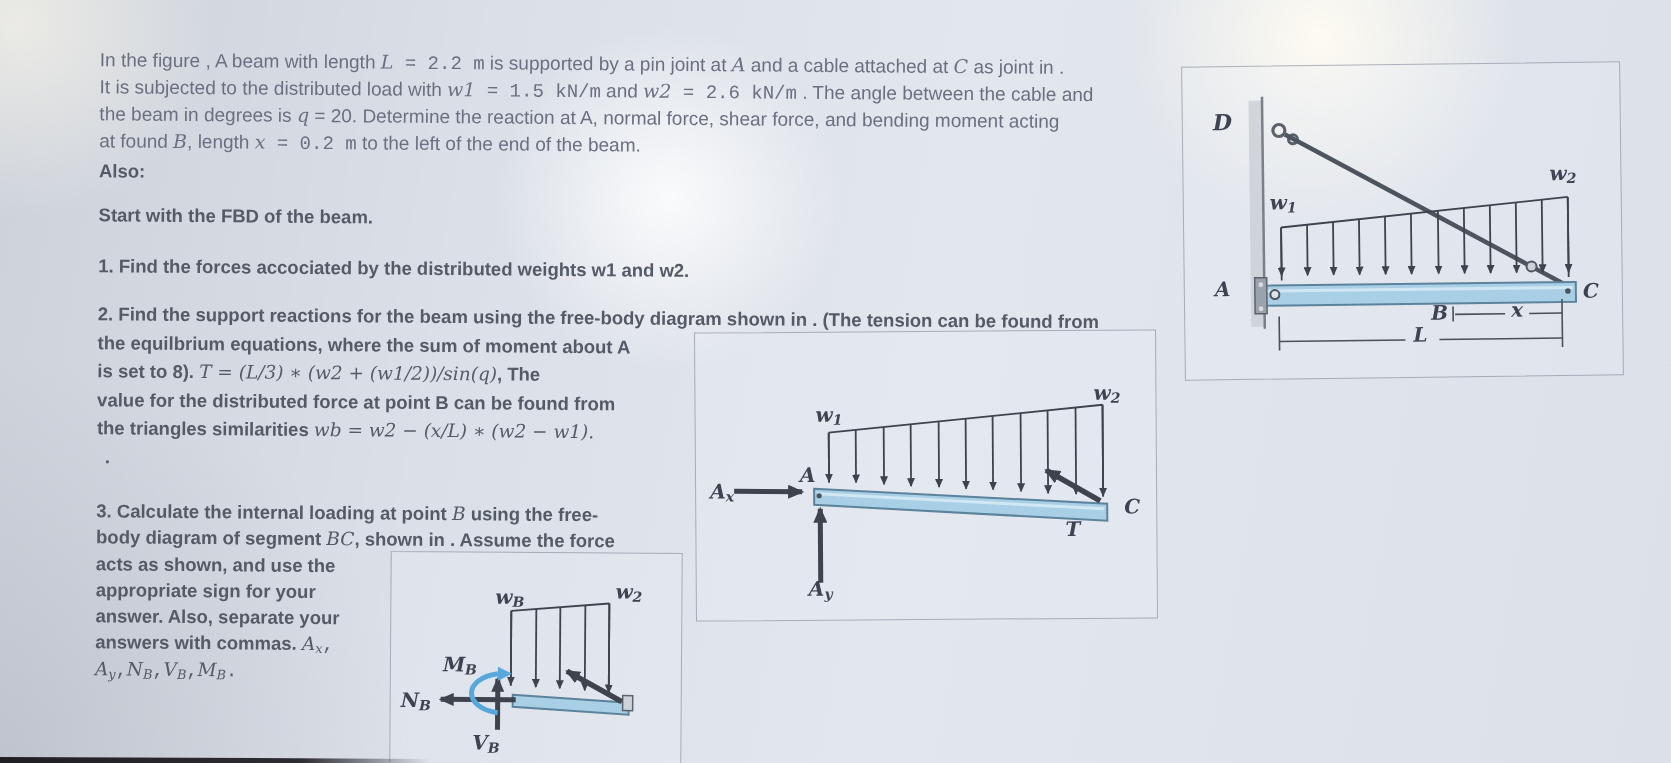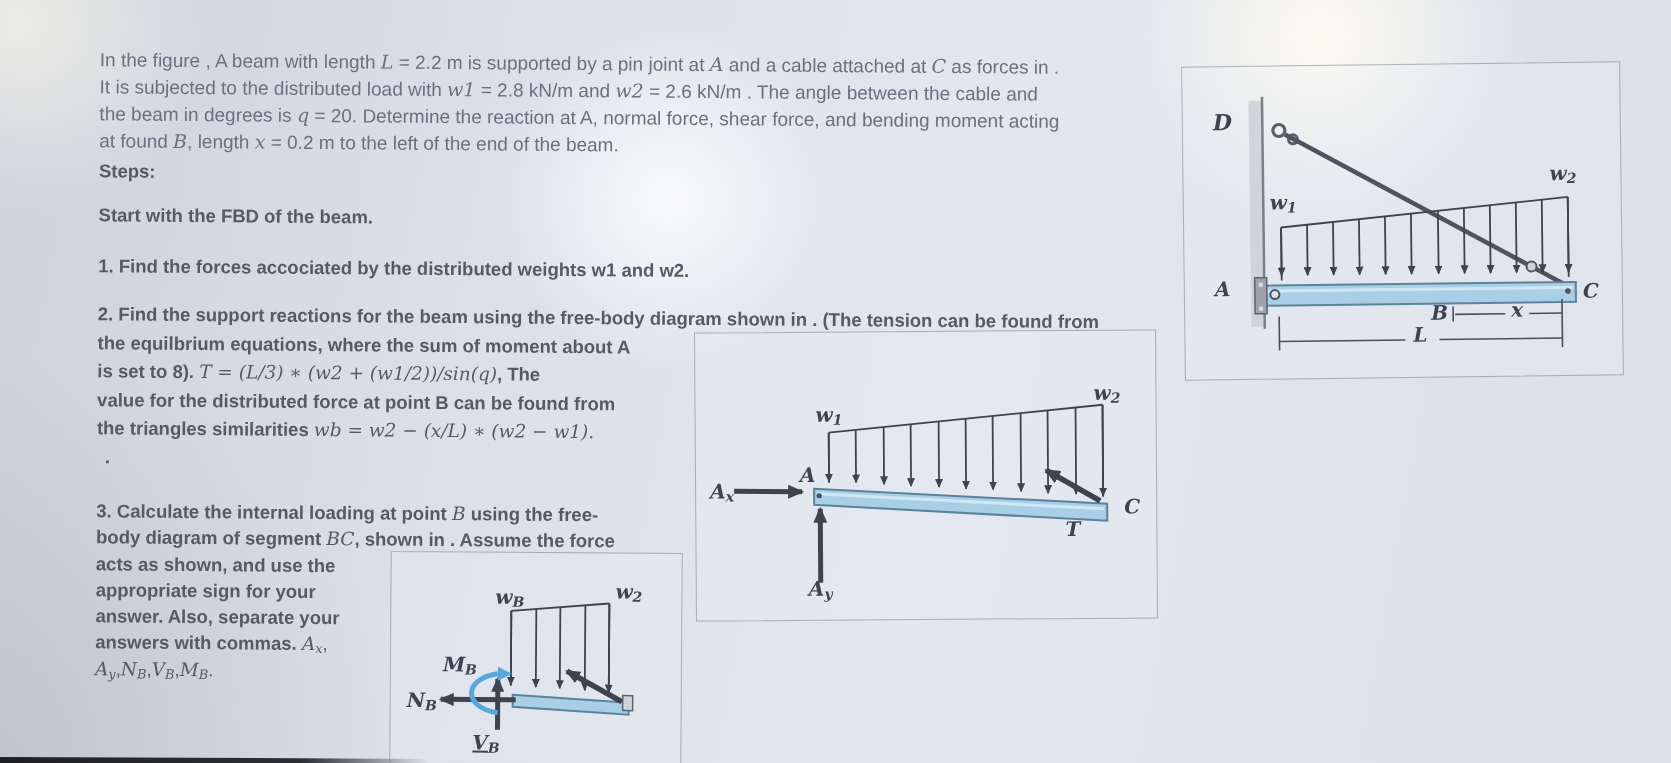--- a/index.html
+++ b/index.html
@@ -26,21 +26,21 @@
   .steps-heading{left:100px;top:160px;}
   .fbd-line{left:100px;top:204px;}
   .step1{left:100px;top:252px;}
   .step1 .tline{height:27px;line-height:27px;}
   .step2{left:100px;top:300px;}
   .step2 .tline{height:28.5px;line-height:28.5px;}
   .stray-dot{left:108px;top:446px;font-size:19px;color:#555b66;font-weight:700;}
   .step3{left:100px;top:498px;}
   .step3 .tline{height:26.3px;line-height:26.3px;}
   .mx{font-family:"DejaVu Serif", serif;font-style:italic;font-weight:400;}
-  .mu{font-family:Liberation Sans, sans-serif;font-style:normal;font-weight:400;}
+  .mu{font-family:Liberation Mono, monospace;font-style:normal;font-weight:400;}
   sub.mx{font-size:70%;line-height:0;position:relative;top:0.22em;vertical-align:baseline;}
   .para .mx,.para .mu{font-weight:400;}
   .figbox{
     position:absolute;border:1.3px solid rgba(118,126,140,0.55);
     background:rgba(236,240,246,0.25);
   }
   .fig1{left:1183px;top:64px;width:437px;height:312px;transform:rotate(-0.7deg);}
   .fig2{left:695px;top:331px;width:460px;height:287px;transform:rotate(-0.4deg);}
   .fig3{left:390px;top:552px;width:290px;height:210px;transform:rotate(0.4deg);border-bottom:none;}
   .figbox svg{position:absolute;left:0;top:0;}
@@ -57,27 +57,27 @@
   }
 </style>
 </head>
 <body>
 
 <div class="page">
 
   <div class="textcol">
 
     <div class="para intro">
-      <div class="tline"><span>In the figure , A beam with length </span><span class="mx">L</span><span class="mu"> = 2.2 m</span><span> is supported by a pin joint at </span><span class="mx">A</span><span> and a cable attached at </span><span class="mx">C</span><span> as forces in .</span></div>
-      <div class="tline"><span>It is subjected to the distributed load with </span><span class="mx">w1</span><span class="mu"> = 2.8 kN/m</span><span> and </span><span class="mx">w2</span><span class="mu"> = 2.6 kN/m</span><span> . The angle between the cable and</span></div>
+      <div class="tline"><span>In the figure , A beam with length </span><span class="mx">L</span><span class="mu"> = 2.2 m</span><span> is supported by a pin joint at </span><span class="mx">A</span><span> and a cable attached at </span><span class="mx">C</span><span> as joint in .</span></div>
+      <div class="tline"><span>It is subjected to the distributed load with </span><span class="mx">w1</span><span class="mu"> = 1.5 kN/m</span><span> and </span><span class="mx">w2</span><span class="mu"> = 2.6 kN/m</span><span> . The angle between the cable and</span></div>
       <div class="tline"><span>the beam in degrees is </span><span class="mx">q</span><span> = 20. Determine the reaction at A, normal force, shear force, and bending moment acting</span></div>
       <div class="tline"><span>at found </span><span class="mx">B</span><span>, length </span><span class="mx">x</span><span class="mu"> = 0.2 m</span><span> to the left of the end of the beam.</span></div>
     </div>
 
-    <div class="para boldtxt steps-heading tline"><span>Steps:</span></div>
+    <div class="para boldtxt steps-heading tline"><span>Also:</span></div>
 
     <div class="para boldtxt fbd-line tline"><span>Start with the FBD of the beam.</span></div>
 
     <div class="para boldtxt step1">
       <div class="tline"><span>1. Find the forces accociated by the distributed weights w1 and w2.</span></div>
     </div>
 
     <div class="para boldtxt step2">
       <div class="tline"><span>2. Find the support reactions for the beam using the free-body diagram shown in . (The tension can be found from</span></div>
       <div class="tline"><span>the equilbrium equations, where the sum of moment about A</span></div>
@@ -228,18 +228,18 @@
       <rect x="232" y="142" width="10" height="15" fill="#ccd3d9" stroke="#5c636c" stroke-width="1.5"></rect>
       <line x1="231" y1="148" x2="176" y2="118" stroke="#3e434d" stroke-width="5.5" marker-end="url(#f3b)"></line>
       <line x1="125" y1="147" x2="50" y2="147" stroke="#3e434d" stroke-width="5" marker-end="url(#f3b)"></line>
       <line x1="107" y1="177" x2="107" y2="126" stroke="#3e434d" stroke-width="5" marker-end="url(#f3b)"></line>
       <path d="M107 160 C72 155 72 126 107 121" fill="none" stroke="#58a7da" stroke-width="5"></path>
       <polygon points="107,114 121,121 107,128" fill="#58a7da"></polygon>
     </svg>
     <div class="figlabel" style="left:104px;top:32px;"><span class="mx">w</span><sub class="mx">B</sub></div>
     <div class="figlabel" style="left:224px;top:26px;"><span class="mx">w</span><sub class="mx">2</sub></div>
     <div class="figlabel" style="left:52px;top:100px;"><span class="mx">M</span><sub class="mx">B</sub></div>
-    <div class="figlabel" style="left:16px;top:136px;"><span class="mx">N</span><sub class="mx">B</sub></div>
-    <div class="figlabel" style="left:82px;top:178px;text-decoration:underline;"><span class="mx">V</span><sub class="mx">B</sub></div>
+    <div class="figlabel" style="left:10px;top:136px;"><span class="mx">N</span><sub class="mx">B</sub></div>
+    <div class="figlabel" style="left:82px;top:178px;"><span class="mx">V</span><sub class="mx">B</sub></div>
   </div>
 
   <div class="bottom-dark"></div>
 </div>
 
 </body></html>

